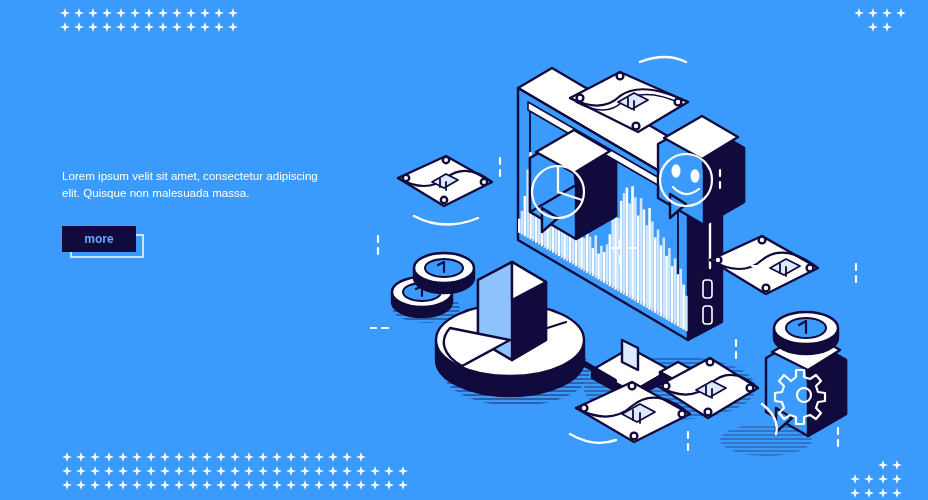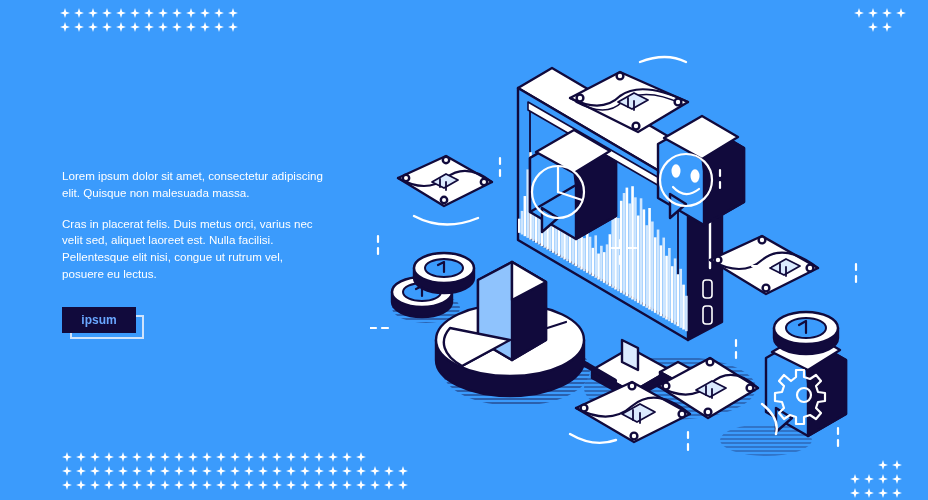--- a/index.html
+++ b/index.html
@@ -449,26 +449,25 @@
       </span>
       <span class="dot">
         <i style="background: rgb(255, 255, 255);"></i>
       </span>
       <span class="dot">
         <i style="background: rgb(255, 255, 255);"></i>
       </span>
     </div>
 
   <div class="content">
-    <p class="para" id="paragraph-1">Lorem ipsum dolor sit amet, consectetur adipiscing elit. Quisque non malesuada massa.</p>
-    <p class="para" id="paragraph-2">Cras in placerat felis. Duis metus orci, varius nec velit sed, aliquet laoreet est. Nulla facilisi. Pellentesque elit nisi, congue ut rutrum vel, posuere eu lectus.</p>
+    <p class="para" id="paragraph-1">Lorem ipsum velit sit amet, consectetur adipiscing elit. Quisque non malesuada massa.</p>
 
     <div class="btn-wrap">
       <div class="btn-shadow"></div>
-      <button class="btn">ipsum</button>
+      <button class="btn">more</button>
     </div>
   </div>
 
   <div id="illustration">
     <svg width="560" height="420" viewBox="0 0 560 420" xmlns="http://www.w3.org/2000/svg">
       <defs>
 
         <pattern id="hatch" width="4" height="4" patternUnits="userSpaceOnUse" patternTransform="rotate(0)">
           <rect width="4" height="4" fill="#3b9bfc"></rect>
           <path d="M0 3 H4" stroke="#110a3c" stroke-width="1.1"></path>

